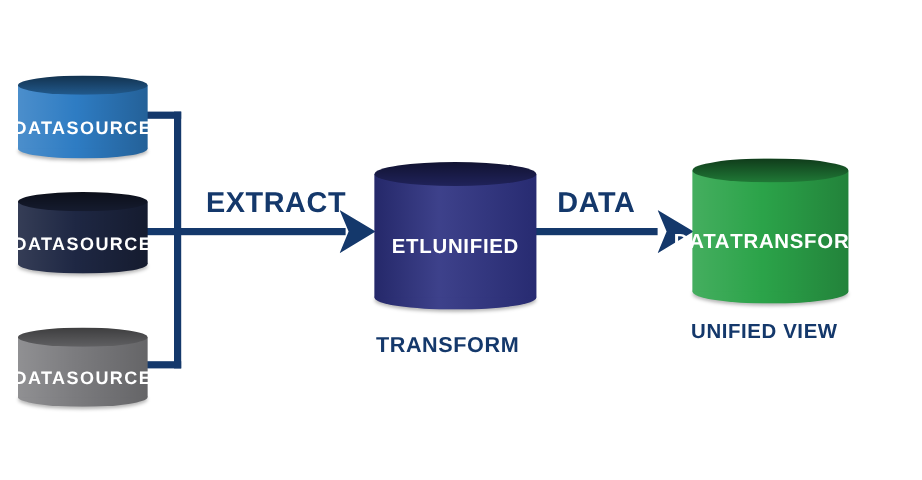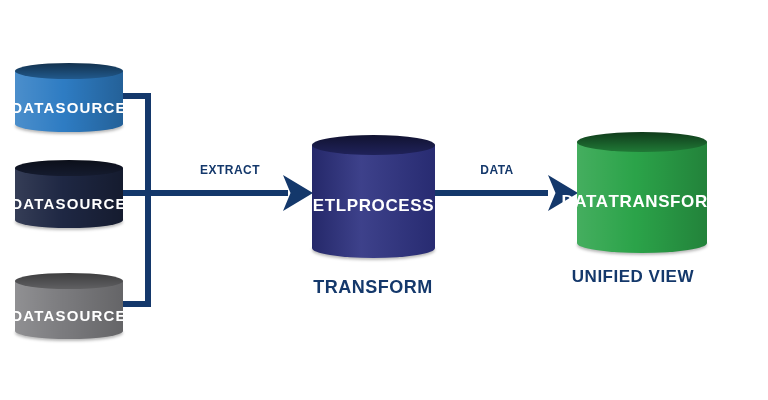--- a/index.html
+++ b/index.html
@@ -70,44 +70,44 @@
   .skin-green .body,.skin-green .cap.bottom{
     background:linear-gradient(90deg,rgba(255,255,255,.12),rgba(255,255,255,0) 45%,rgba(0,0,0,.2)),var(--warehouse-green,#2ba349);}
   .skin-green .cap.top{
     background:linear-gradient(180deg,rgba(0,0,0,.64),rgba(0,0,0,.26)),var(--warehouse-green,#2ba349);}
 
   
   .flowlabel{
     position:absolute;color:var(--accent,#14386b);
     font-weight:700;text-align:center;letter-spacing:.5px;
   }
-  .flowlabel.arrow{font-size:12px;line-height:20px;text-align:center;}
+  .flowlabel.arrow{font-size:24px;line-height:20px;text-align:center;}
   .flowlabel.caption{font-size:18px;line-height:20px;}
   .flowlabel.caption.small{font-size:17px;}
 
   
   #src1{left:15px;top:63px;height:69px;}
   #src2{left:15px;top:160px;height:68px;}
   #src3{left:15px;top:273px;height:66px;}
-  #etl{left:312px;top:135px;width:123px;height:123px;}
+  #etl{left:312px;top:135px;width:135px;height:123px;}
   #wh{left:577px;top:132px;width:130px;height:121px;}
 
   #stub1{left:118px;top:93px;width:33px;}
   #stub2{left:118px;top:190px;width:170px;}
   #stub3{left:118px;top:301px;width:33px;}
   #vline{left:145px;top:93px;height:214px;}
   #loadline{left:435px;top:190px;width:113px;}
 
   #extract-arrow{left:283px;top:175px;}
   #load-arrow{left:548px;top:175px;}
 
   #extract-label{left:160px;top:160px;width:140px;}
   #load-label{left:437px;top:160px;width:120px;}
   #transform-label{left:303px;top:277px;width:140px;}
-  #unified-label{left:554px;top:267px;width:140px;text-align:right;}
+  #unified-label{left:567px;top:267px;width:140px;}
 </style>
 </head>
 <body>
 
 <div class="stage">
 
   <div class="line h" id="stub1"></div>
   <div class="line h" id="stub2"></div>
   <div class="line h" id="stub3"></div>
   <div class="line v" id="vline"></div>
@@ -153,21 +153,21 @@
       <span>SOURCE</span>
     </div>
   </div>
 
   <div class="cyl big skin-indigo" id="etl">
     <div class="cap top"></div>
     <div class="body"></div>
     <div class="cap bottom"></div>
     <div class="label">
       <span>ETL</span>
-      <span>PROCESS</span>
+      <span>UNIFIED</span>
     </div>
   </div>
 
   <div class="cyl big skin-green" id="wh">
     <div class="cap top"></div>
     <div class="body"></div>
     <div class="cap bottom"></div>
     <div class="label">
       <span>DATA</span>
       <span>TRANSFORM</span>

